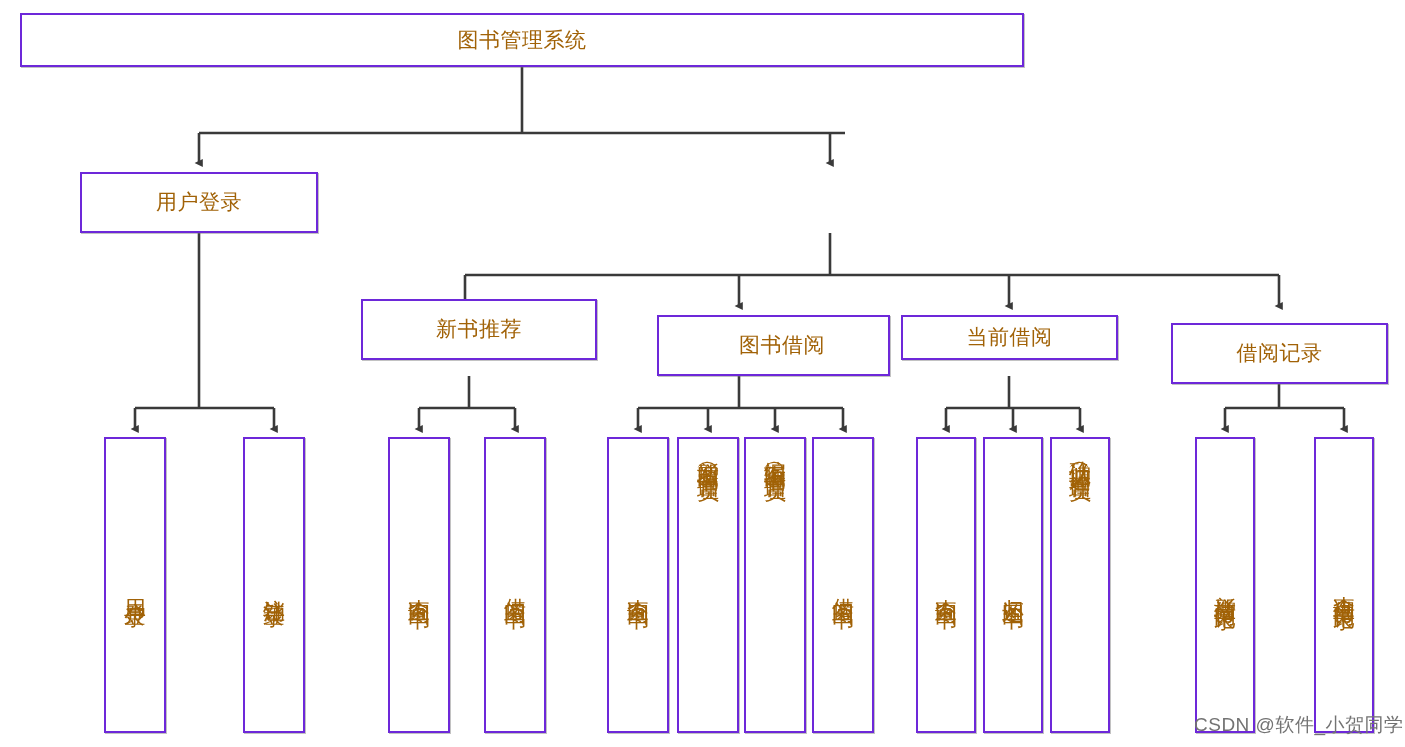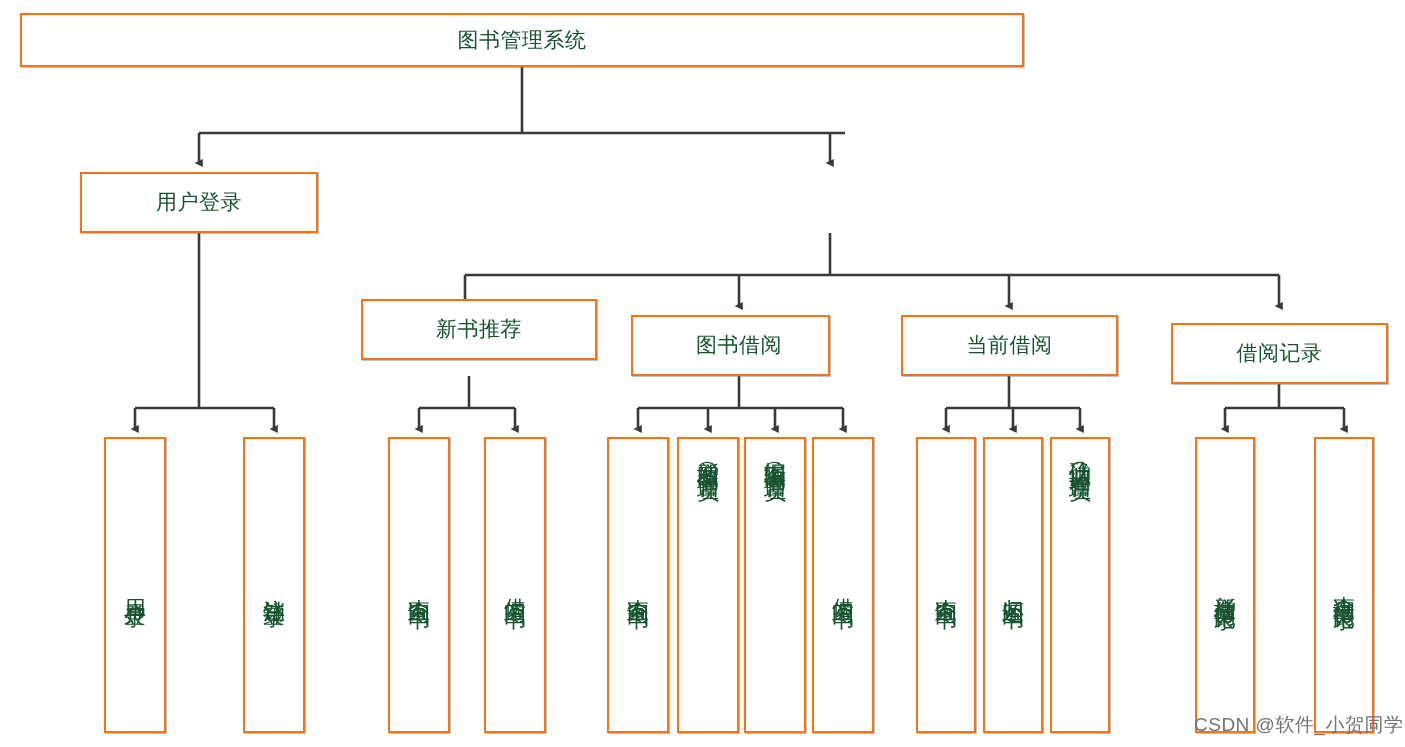--- a/index.html
+++ b/index.html
@@ -22,26 +22,26 @@
     left: 0;
     top: 0;
     width: 1405px;
     height: 747px;
     pointer-events: none;
   }
   .node {
     position: absolute;
     box-sizing: border-box;
     background: #ffffff;
-    border: 2px solid #f97316;
+    border: 2px solid #6d28d9;
     box-shadow: 1px 1px 0 rgba(120,120,120,0.45);
     display: flex;
     align-items: center;
     justify-content: center;
-    color: #14532d;
+    color: #a16207;
     text-align: center;
   }
   .node .label {
     display: block;
     line-height: 1.18;
     letter-spacing: 0.5px;
     white-space: nowrap;
   }
   .node.horiz .label {
     font-size: 21px;
@@ -130,24 +130,24 @@
     <span class="label">图书管理系统</span>
   </div>
 
   <div class="node horiz" style="left:80px; top:172px; width:238px; height:61px;">
     <span class="label">用户登录</span>
   </div>
 
   <div class="node horiz" style="left:361px; top:299px; width:236px; height:61px;">
     <span class="label">新书推荐</span>
   </div>
-  <div class="node horiz" style="left:631px; top:315px; width:199px; height:61px;padding-left:17px;">
+  <div class="node horiz" style="left:657px; top:315px; width:233px; height:61px;padding-left:17px;">
     <span class="label">图书借阅</span>
   </div>
-  <div class="node horiz" style="left:901px; top:315px; width:217px; height:61px;">
+  <div class="node horiz" style="left:901px; top:315px; width:217px; height:45px;">
     <span class="label">当前借阅</span>
   </div>
   <div class="node horiz" style="left:1171px; top:315px; width:217px; height:61px;margin-top:8px;">
     <span class="label">借阅记录</span>
   </div>
 
   <div class="node vert" style="left:104px; top:437px; width:62px; height:296px;">
     <span class="label">用户登录</span>
   </div>
   <div class="node vert" style="left:243px; top:437px; width:62px; height:296px;">

